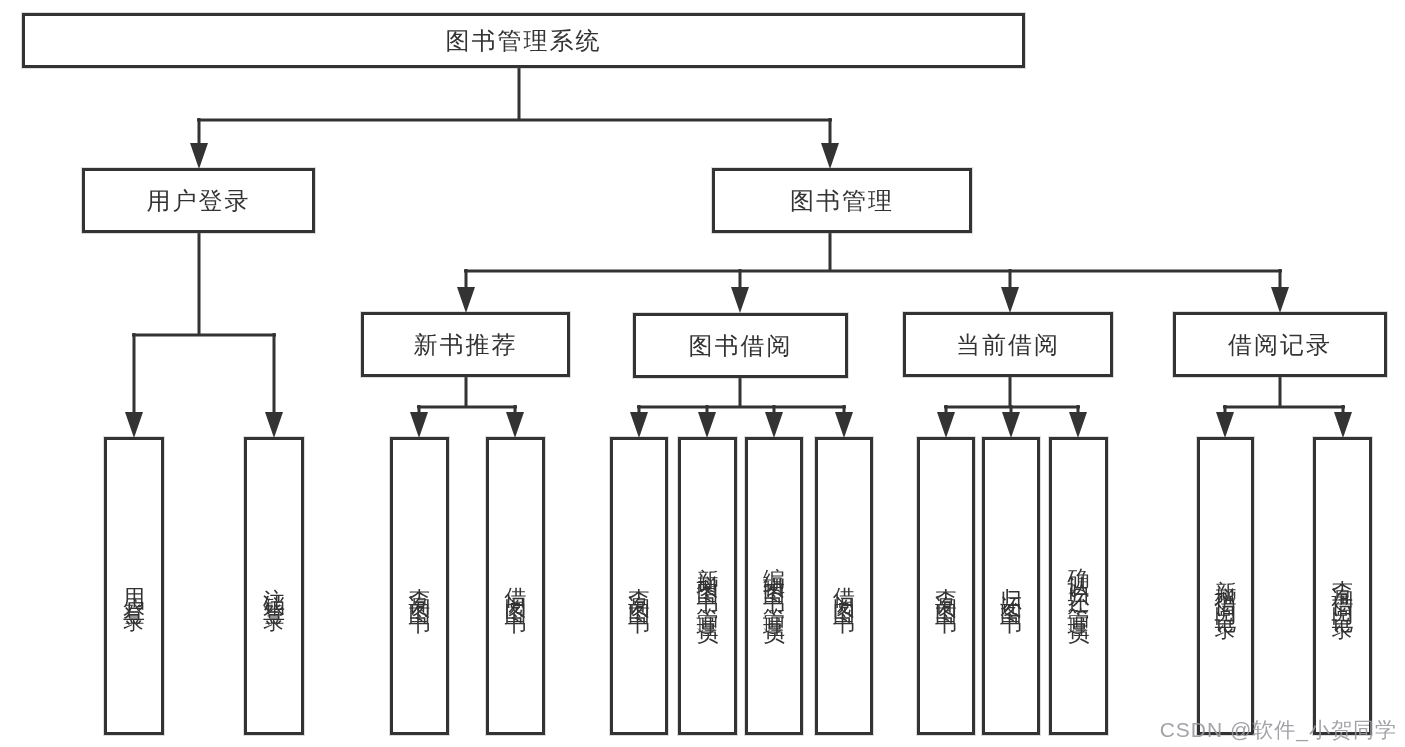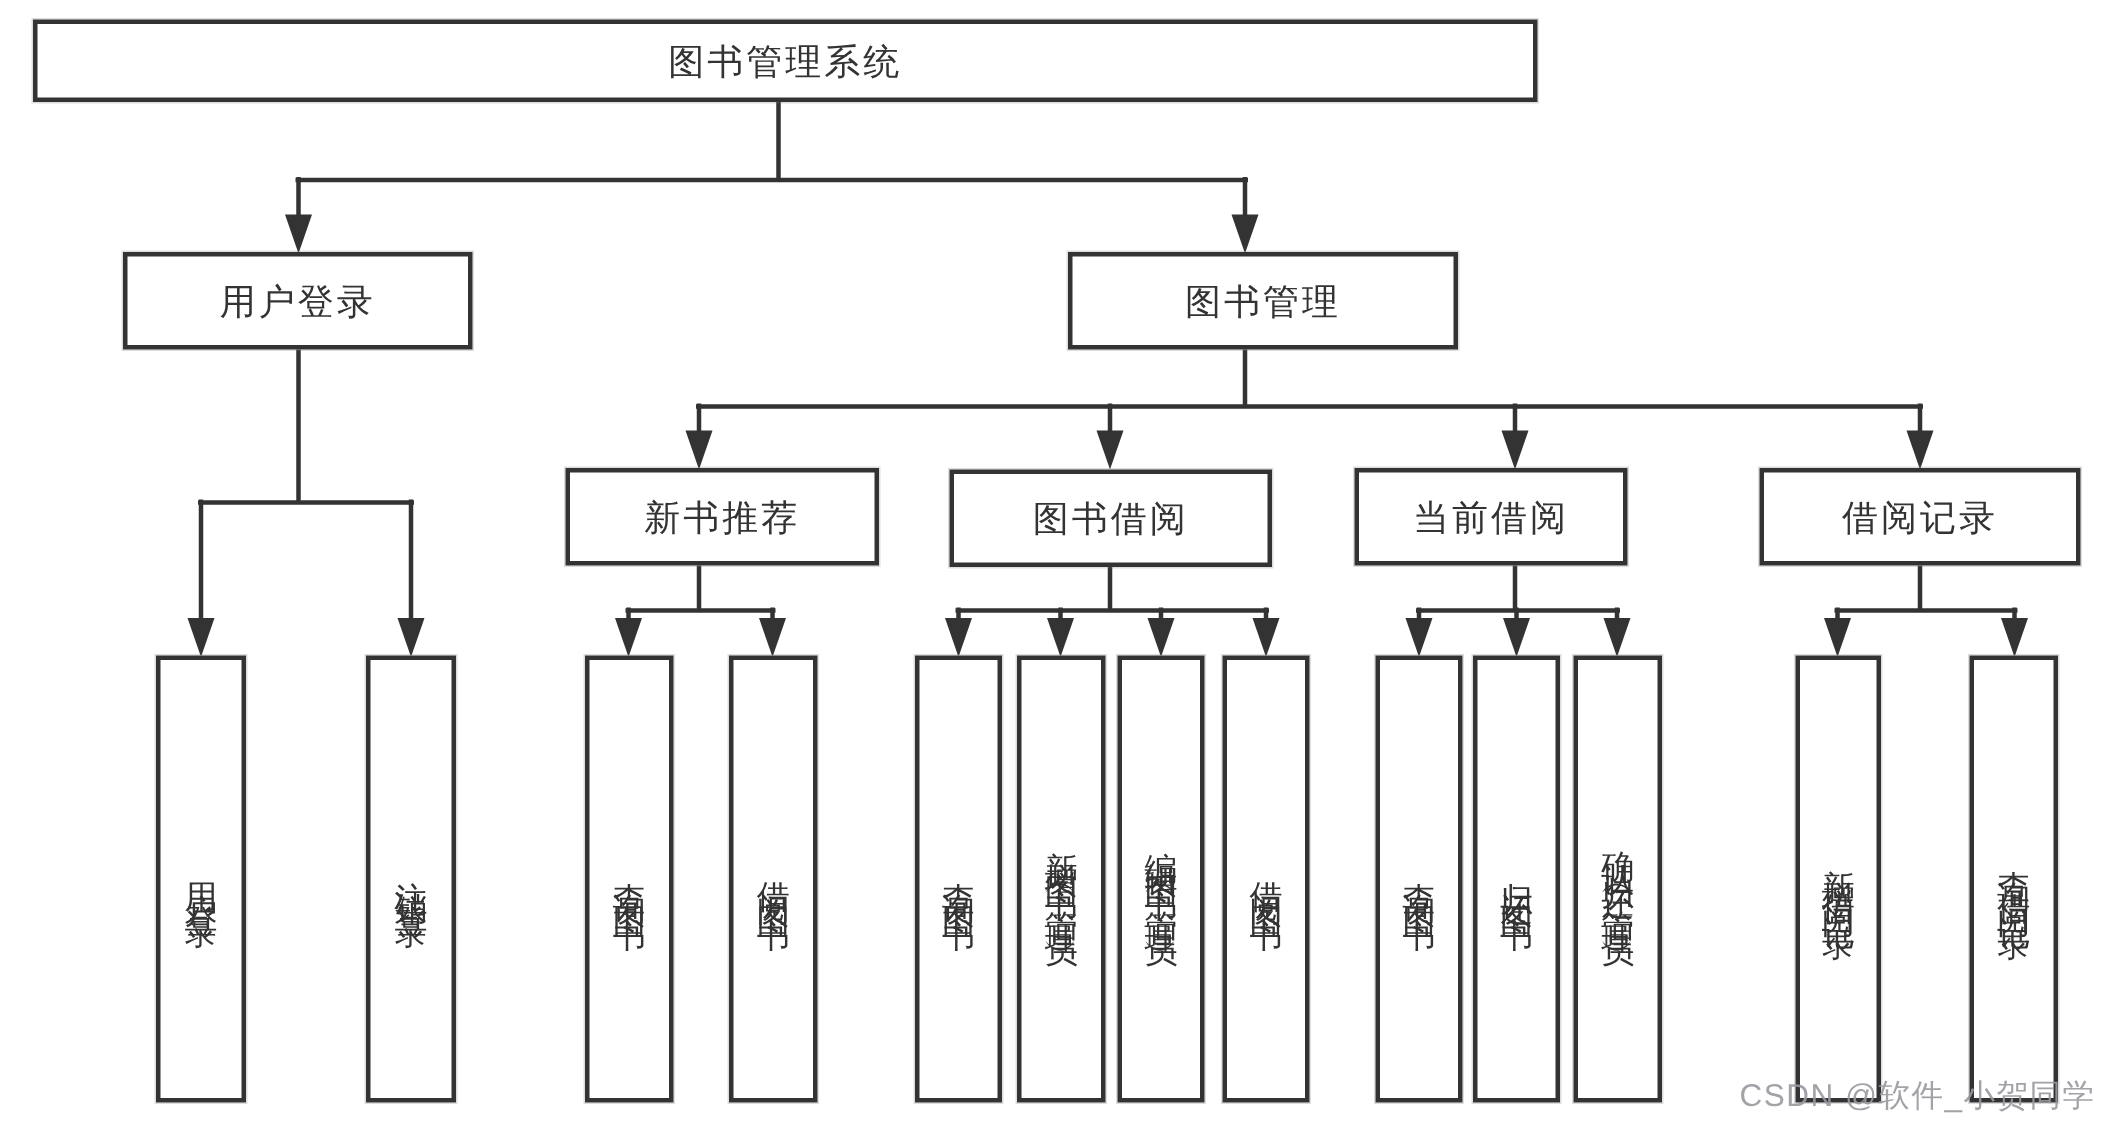--- a/index.html
+++ b/index.html
@@ -39,23 +39,23 @@
     text-orientation: mixed;
     font-size: 22px;
     letter-spacing: 8px;
     line-height: 1;
     color: #333333;
   }
   
   .n-root            { left: 22px;   top: 13px;  width: 1003px; height: 55px; }
   .n-user-login      { left: 82px;   top: 168px; width: 233px;  height: 65px; }
   .n-book-mgmt       { left: 712px;  top: 168px; width: 260px;  height: 65px; }
-  .n-new-book        { left: 361px;  top: 312px; width: 209px;  height: 65px; margin-left: 16px; }
+  .n-new-book        { left: 361px;  top: 312px; width: 209px;  height: 65px; }
   .n-book-borrow     { left: 633px;  top: 313px; width: 215px;  height: 65px; }
-  .n-current-borrow  { left: 903px;  top: 312px; width: 182px;  height: 65px; justify-content: center; }
+  .n-current-borrow  { left: 903px;  top: 312px; width: 210px;  height: 65px; justify-content: center; }
   .n-borrow-records  { left: 1173px; top: 312px; width: 214px;  height: 65px; }
   .leaf              { top: 437px; height: 298px; }
   .l-user-login      { left: 104px;  width: 60px; }
   .l-logout          { left: 244px;  width: 60px; }
   .l-query-1         { left: 390px;  width: 59px; }
   .l-borrow-1        { left: 486px;  width: 59px; }
   .l-query-2         { left: 610px;  width: 58px; }
   .l-add-book        { left: 678px;  width: 59px; }
   .l-edit-book       { left: 745px;  width: 58px; }
   .l-borrow-2        { left: 815px;  width: 58px; }

